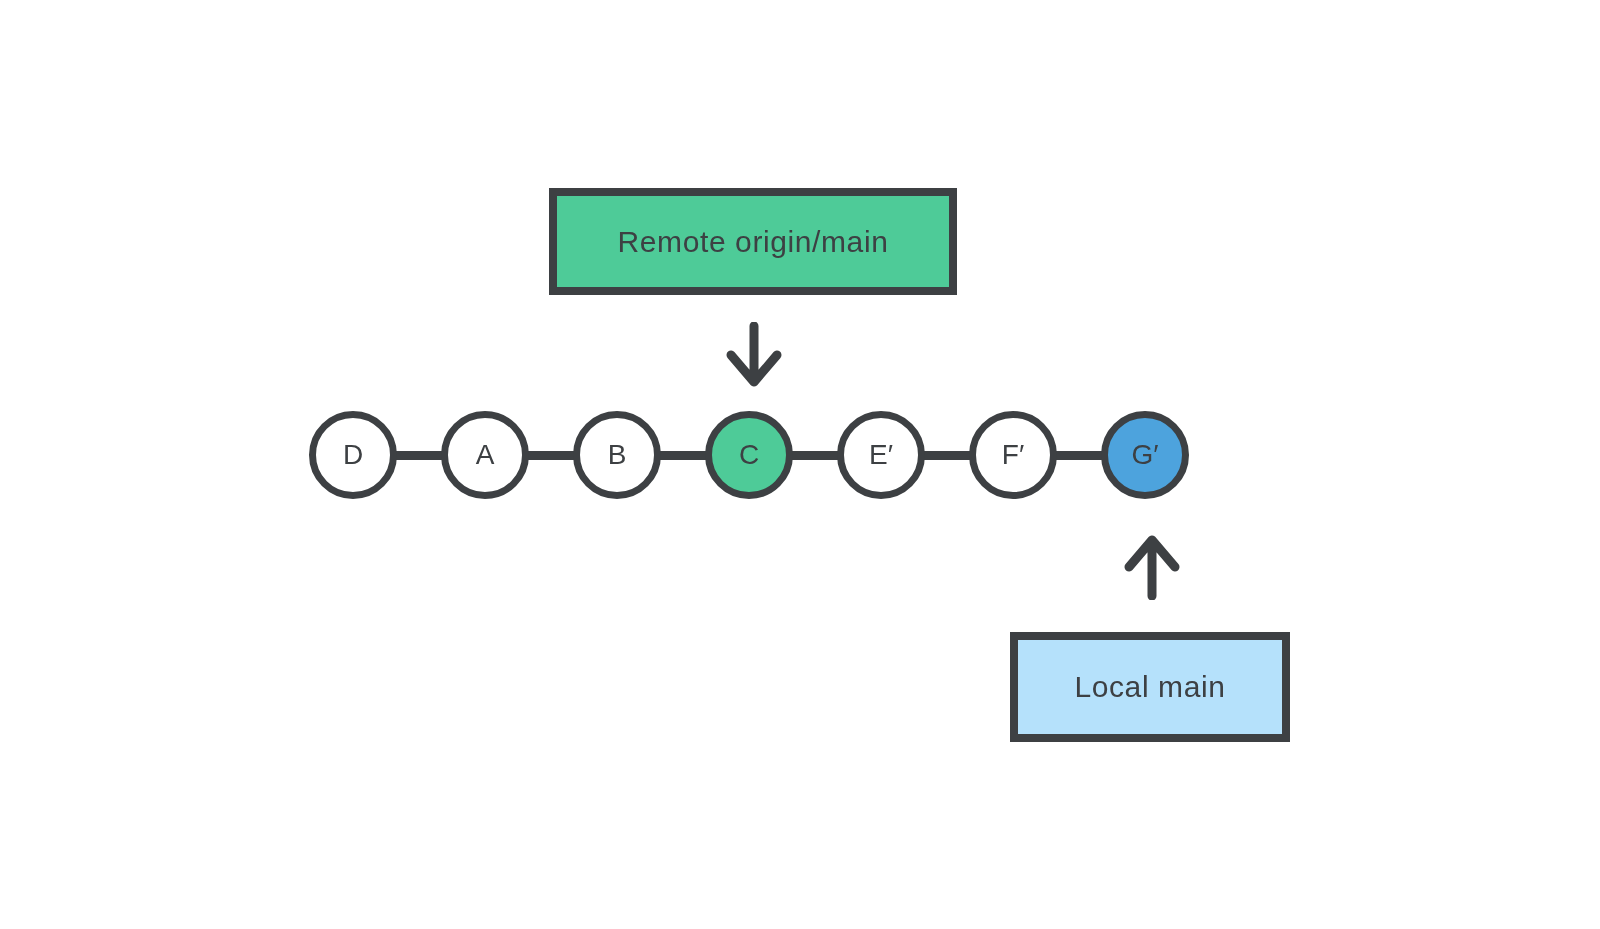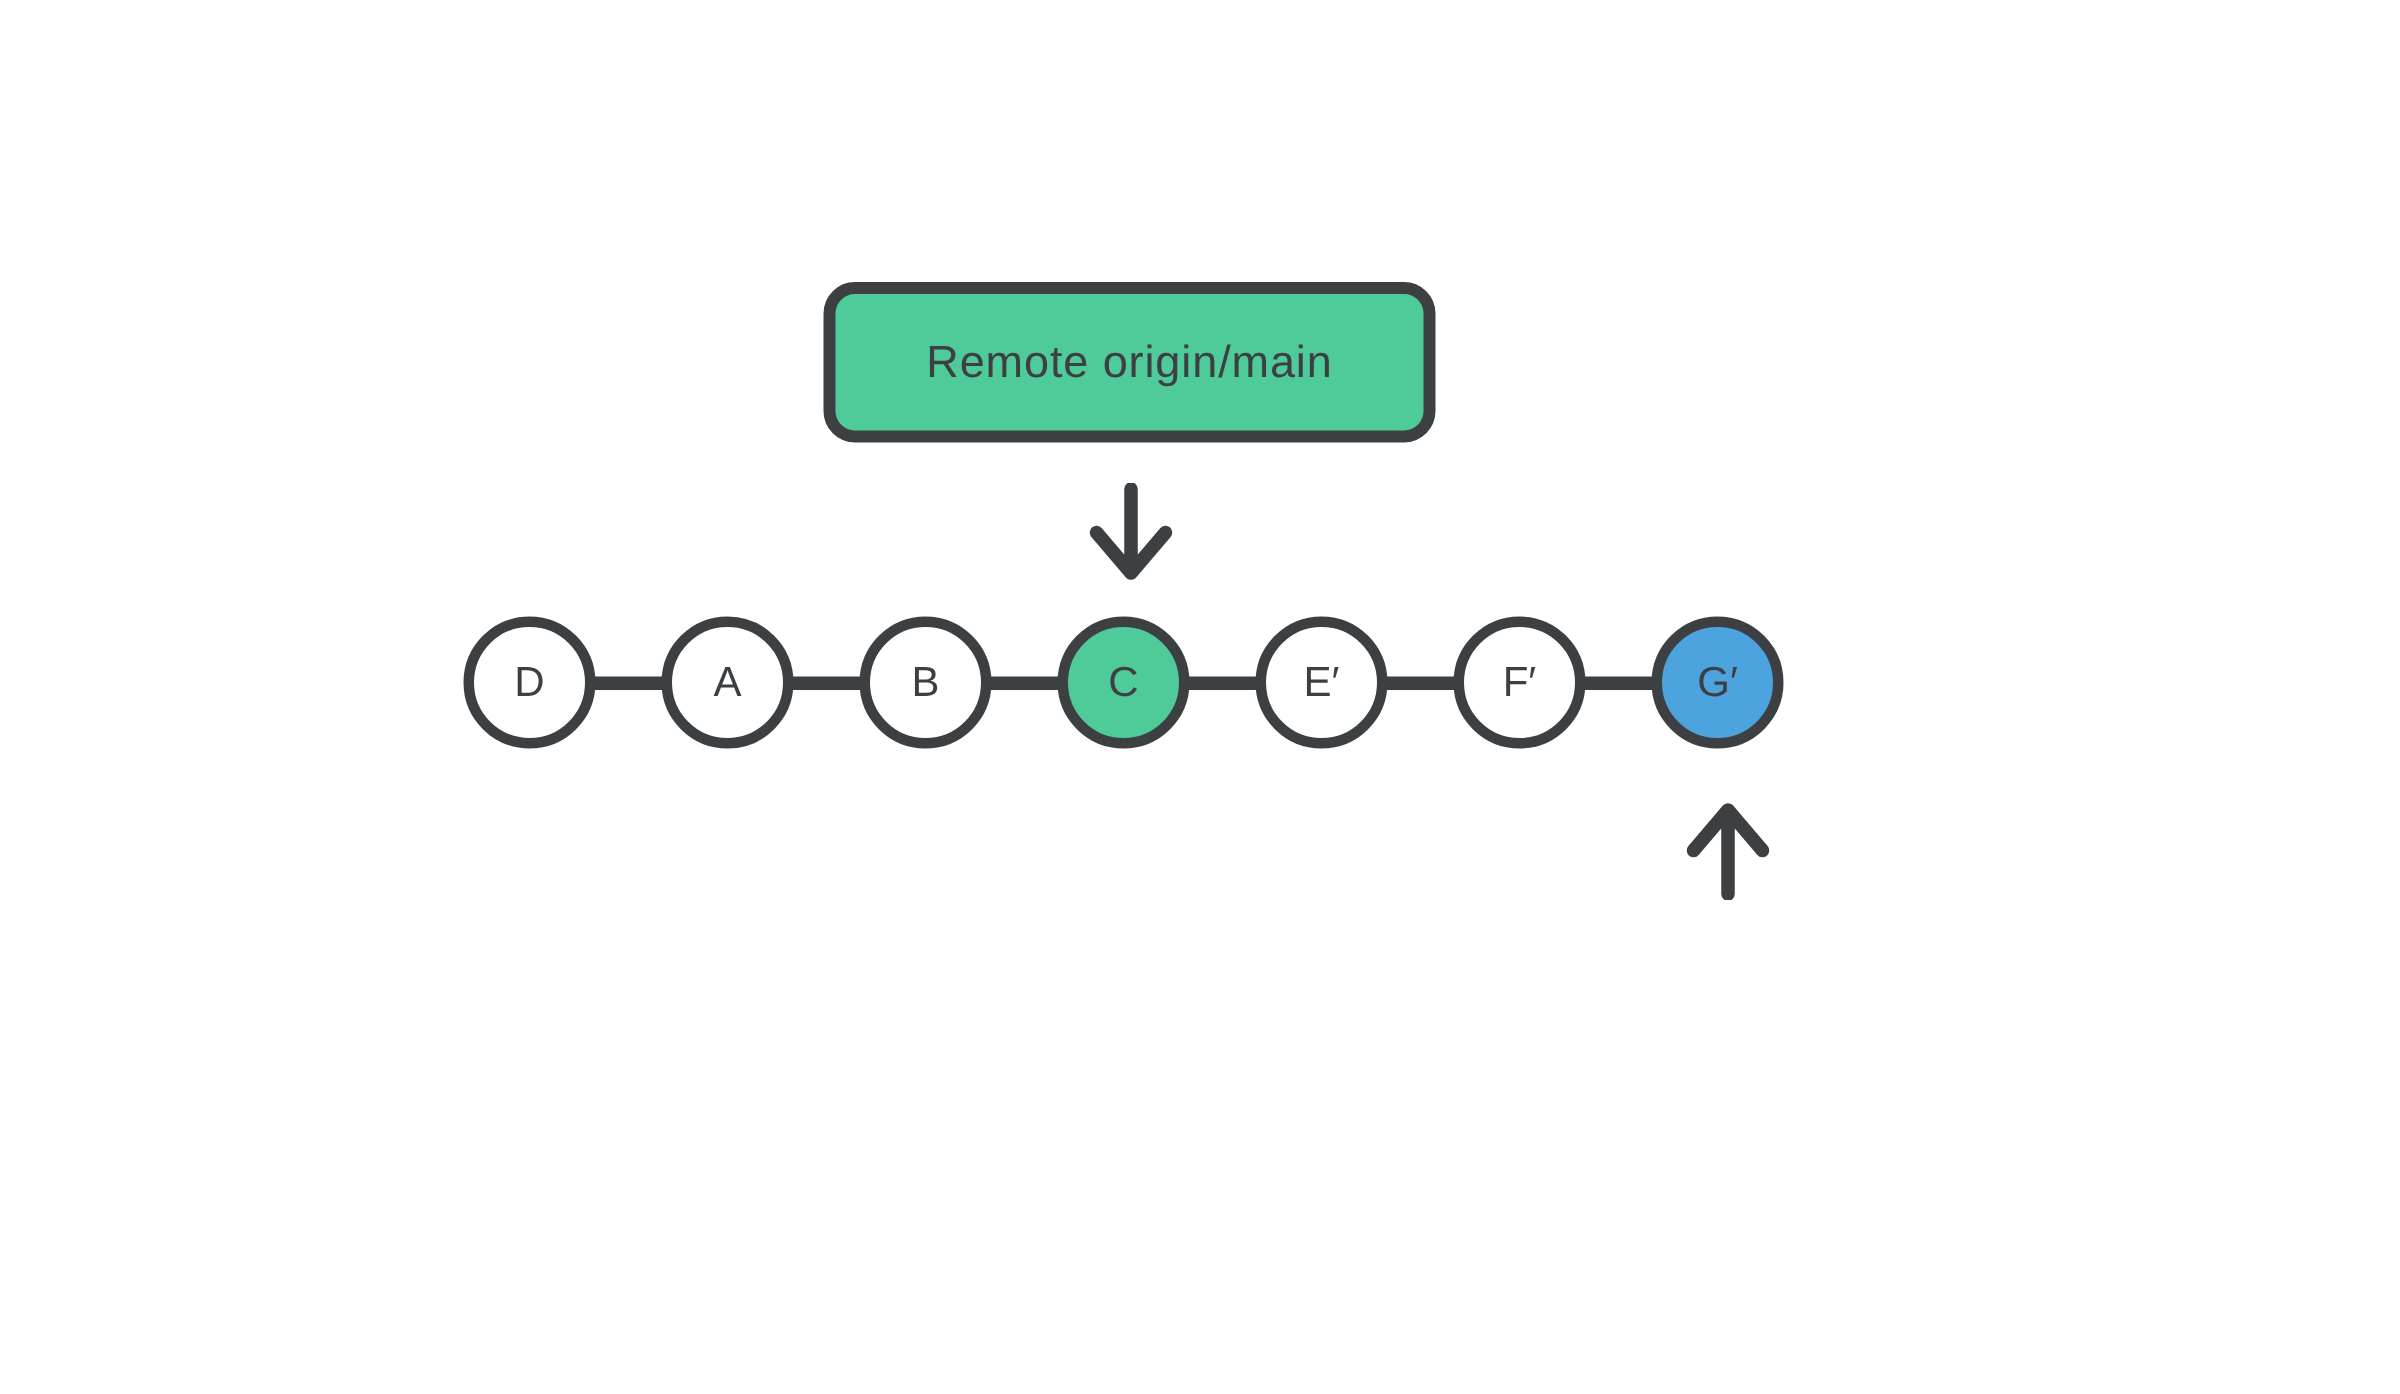--- a/index.html
+++ b/index.html
@@ -30,21 +30,20 @@
     letter-spacing: 0.6px;
     color: var(--stroke);
     z-index: 3;
   }
   .remote-box {
     left: 549px;
     top: 188px;
     width: 408px;
     height: 107px;
     background: var(--green);
-    border-radius: 21px;
   }
   .local-box {
     left: 1010px;
     top: 632px;
     width: 280px;
     height: 110px;
     background: var(--lightblue);
   }
   .connector {
     position: absolute;
@@ -103,14 +102,17 @@
       <div class="commit-node" style="left: 969px; top: 411px; background: rgb(255, 255, 255);">F′</div>
       <div class="commit-node" style="left: 1101px; top: 411px; background: rgb(77, 163, 221);">G′</div>
     </div>
 
   <div class="arrow arrow-up">
     <svg width="60" height="68" viewBox="0 0 60 68" aria-hidden="true">
       <path d="M30 64 L30 12 M7 35 L30 8 L53 35" fill="none" stroke="currentColor" stroke-width="9" stroke-linecap="round" stroke-linejoin="round"></path>
     </svg>
   </div>
 
+  <div class="branch-box local-box">
+    <span>Local main</span>
+  </div>
 
 </div>
 
 </body></html>

